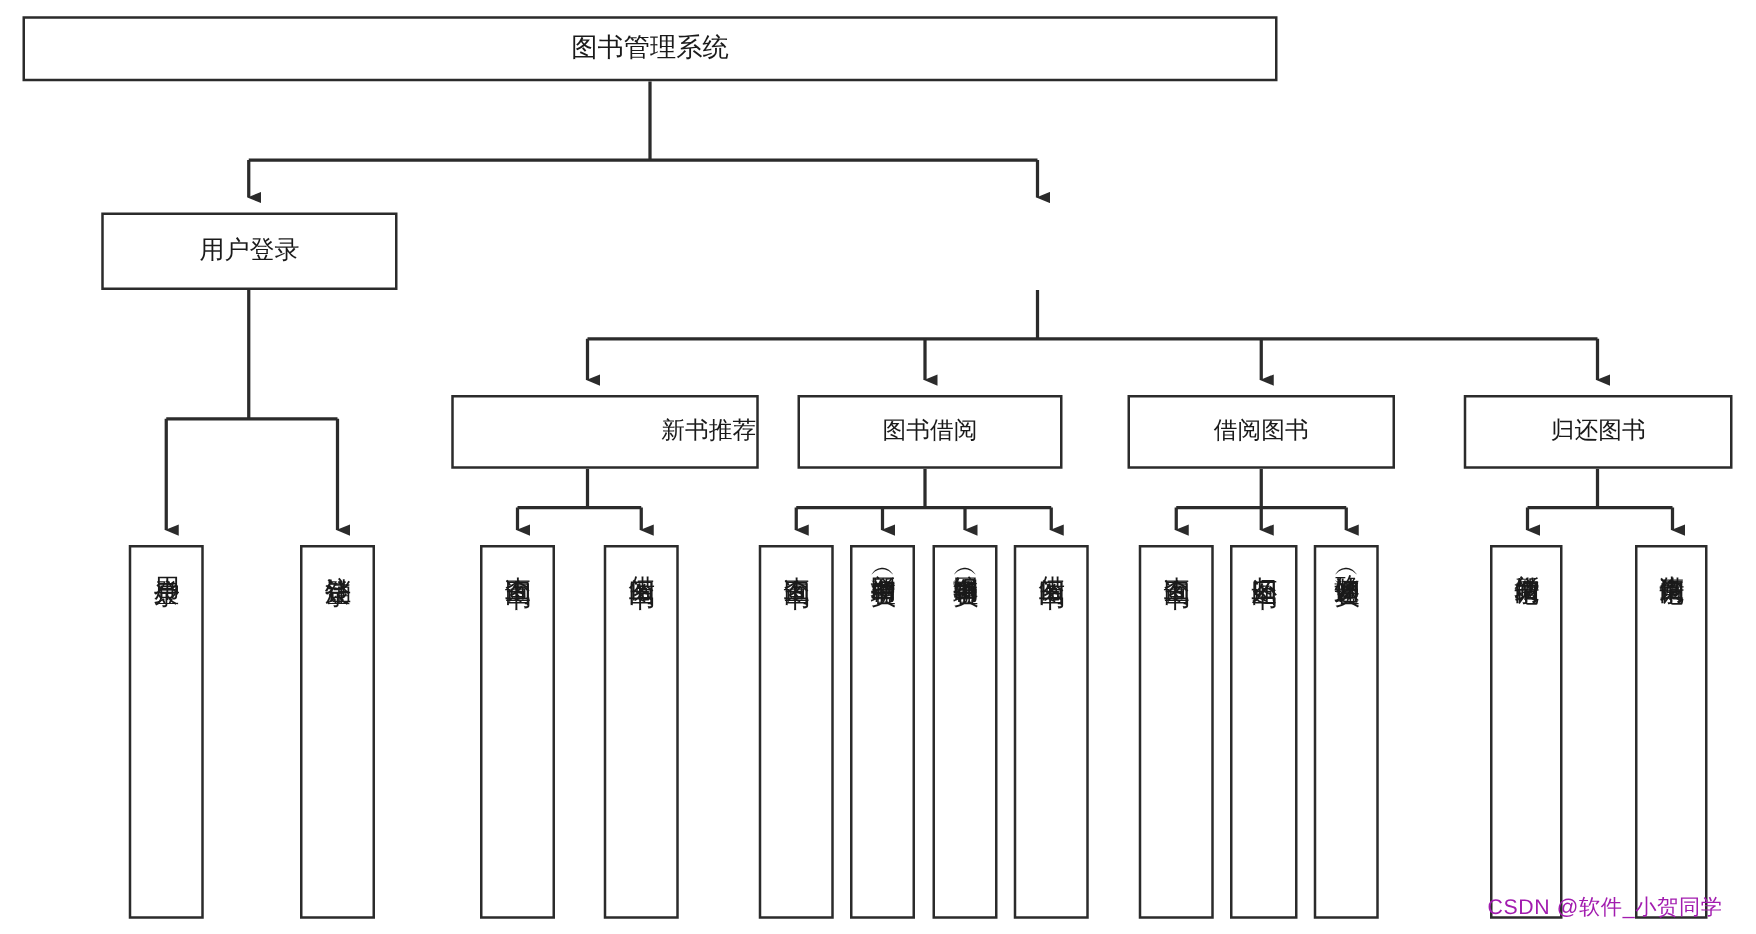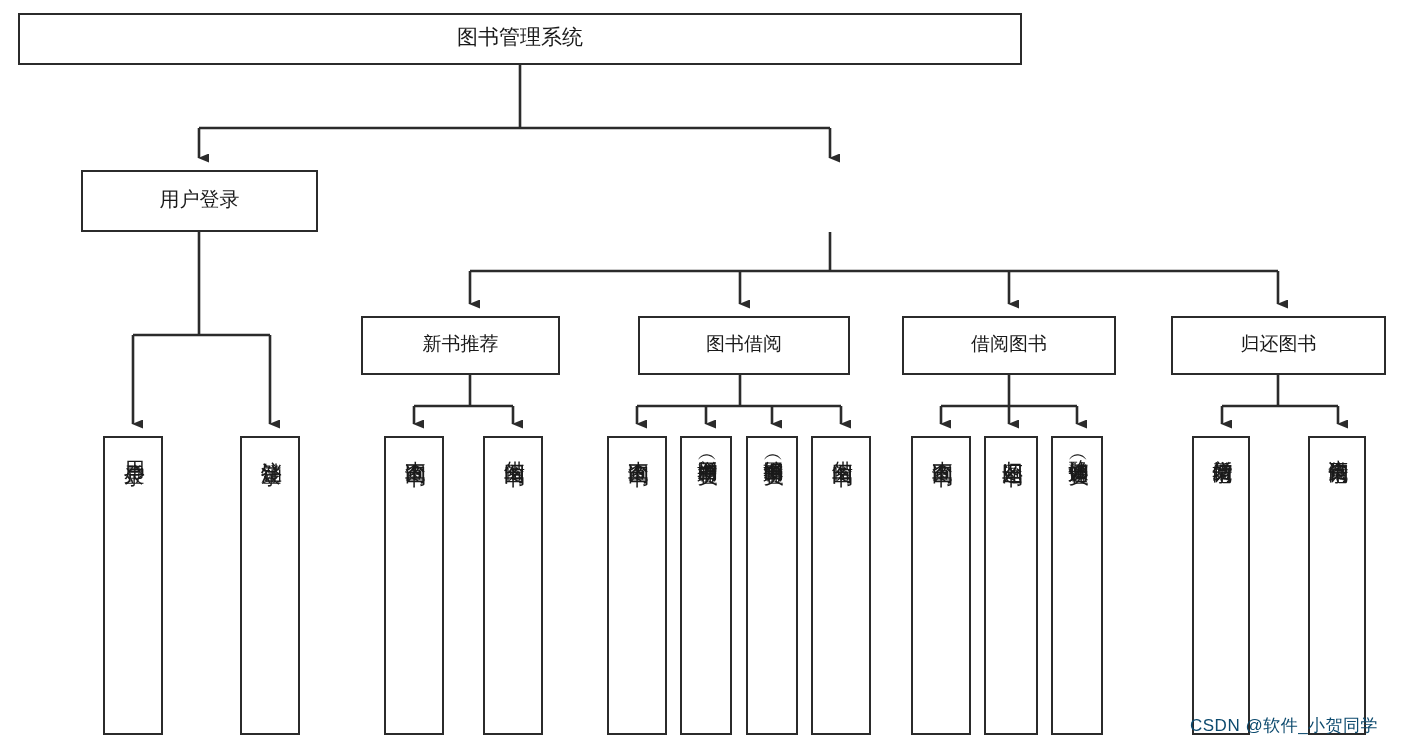--- a/index.html
+++ b/index.html
@@ -15,21 +15,20 @@
     display:flex;
     align-items:center;
     justify-content:center;
     color:#1a1a1a;
   }
   .node .lbl{
     display:block;
     text-align:center;
     line-height:1.08;
     white-space:pre;
-    font-family:Liberation Mono, monospace;
   }
   .node.root .lbl{font-size:21px;}
   .node.lvl1 .lbl{font-size:20px;}
   .node.lvl2 .lbl{font-size:19px;}
 
   
   .node.leaf{
     align-items:flex-start;
     justify-content:center;
     padding-top:6px;
@@ -43,21 +42,21 @@
   }
   .node.leaf.tall .lbl{font-size:20px;letter-spacing:1px;}
 
   .leaf-center{align-items:center;padding-top:0;}
 
   #watermark{
     position:absolute;
     left:1190px;
     top:714px;
     font-size:17px;
-    color:#0c4a6e;
+    color:#a21caf;
     letter-spacing:0.5px;
     white-space:nowrap;
   }
 </style>
 </head>
 <body>
 
 <div id="stage">
 
   <svg class="wires" viewBox="0 0 1405 747">
@@ -112,21 +111,21 @@
   </svg>
 
   <div class="node root" style="left:18px;top:13px;width:1004px;height:52px;">
     <span class="lbl">图书管理系统</span>
   </div>
 
   <div class="node lvl1" style="left:81px;top:170px;width:237px;height:62px;">
     <span class="lbl">用户登录</span>
   </div>
 
-  <div class="node lvl2" style="left:361px;top:316px;width:199px;height:59px;">
+  <div class="node lvl2" style="left:361px;top:316px;width:246px;height:59px;justify-content:flex-end;">
     <span class="lbl">新书推荐</span>
   </div>
   <div class="node lvl2" style="left:638px;top:316px;width:212px;height:59px;">
     <span class="lbl">图书借阅</span>
   </div>
   <div class="node lvl2" style="left:902px;top:316px;width:214px;height:59px;">
     <span class="lbl">借阅图书</span>
   </div>
   <div class="node lvl2" style="left:1171px;top:316px;width:215px;height:59px;">
     <span class="lbl">归还图书</span>

